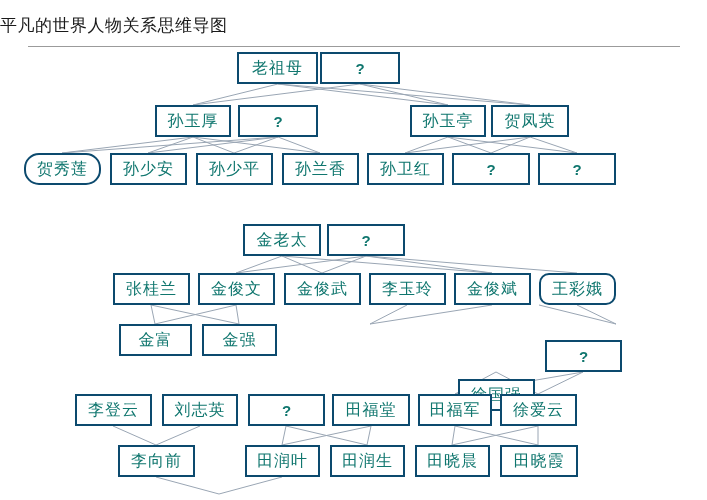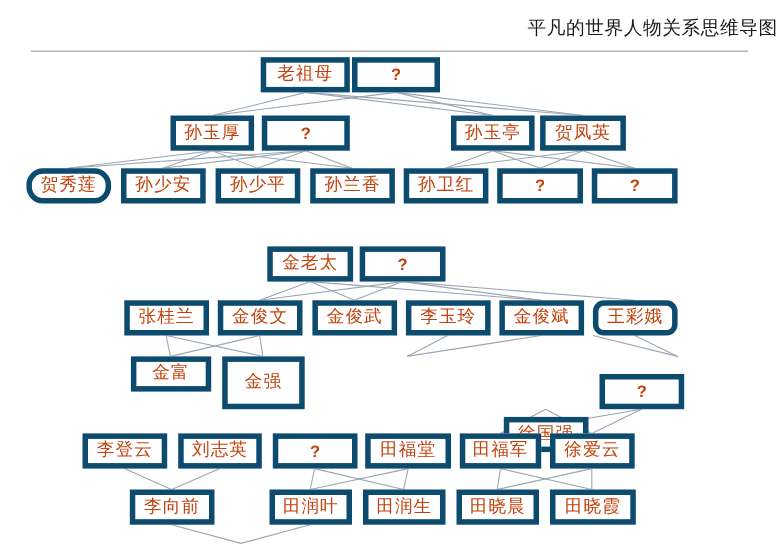--- a/index.html
+++ b/index.html
@@ -7,36 +7,36 @@
     width:707px;height:500px;
     background:#ffffff;
     font-family:"Liberation Serif","DejaVu Serif",serif;
     overflow:hidden;
     position:relative;
   }
   #canvas{position:absolute;inset:0;width:707px;height:500px;}
   #lines{position:absolute;left:0;top:0;width:707px;height:500px;pointer-events:none;}
   .title{
     position:absolute;left:0;top:14px;width:707px;
-    text-align:right;
+    text-align:left;
     font-size:17px;
     color:#1a1a1a;
     letter-spacing:.5px;
     font-family:"Liberation Serif","DejaVu Serif",serif;
   }
   .rule{
     position:absolute;left:28px;top:46px;width:652px;height:0;
     border-top:1px solid #9b9b9b;
   }
   .node{
     position:absolute;
     box-sizing:border-box;
     background:#ffffff;
-    border:5px solid #0c4a6e;
-    color:#c2410c;
+    border:2px solid #0c4a6e;
+    color:#0f766e;
     font-size:16px;
     display:flex;
     align-items:center;
     justify-content:center;
     line-height:1;
     letter-spacing:1px;
     white-space:nowrap;
     font-family:"Liberation Serif","DejaVu Serif",serif;
   }
   .node.q{
@@ -121,21 +121,21 @@
       <div class="node q" style="left: 538px; top: 153px; width: 78px; height: 32px;">?</div>
       <div class="node" style="left: 243px; top: 224px; width: 78px; height: 32px;">金老太</div>
       <div class="node q" style="left: 327px; top: 224px; width: 78px; height: 32px;">?</div>
       <div class="node" style="left: 113px; top: 273px; width: 77px; height: 32px;">张桂兰</div>
       <div class="node" style="left: 198px; top: 273px; width: 77px; height: 32px;">金俊文</div>
       <div class="node" style="left: 284px; top: 273px; width: 77px; height: 32px;">金俊武</div>
       <div class="node" style="left: 369px; top: 273px; width: 77px; height: 32px;">李玉玲</div>
       <div class="node" style="left: 454px; top: 273px; width: 77px; height: 32px;">金俊斌</div>
       <div class="node" style="left: 539px; top: 273px; width: 77px; height: 32px; border-radius: 10px;">王彩娥</div>
       <div class="node" style="left: 119px; top: 324px; width: 73px; height: 32px;">金富</div>
-      <div class="node" style="left: 202px; top: 324px; width: 75px; height: 48px;">金强</div>
+      <div class="node" style="left: 202px; top: 324px; width: 75px; height: 32px;">金强</div>
       <div class="node" style="left: 458px; top: 340px; width: 77px; height: 32px; margin-top: 39px;">徐国强</div>
       <div class="node q" style="left: 545px; top: 340px; width: 77px; height: 32px;">?</div>
       <div class="node" style="left: 75px; top: 394px; width: 77px; height: 32px;">李登云</div>
       <div class="node" style="left: 162px; top: 394px; width: 76px; height: 32px;">刘志英</div>
       <div class="node q" style="left: 248px; top: 394px; width: 77px; height: 32px;">?</div>
       <div class="node" style="left: 332px; top: 394px; width: 78px; height: 32px;">田福堂</div>
       <div class="node" style="left: 418px; top: 394px; width: 74px; height: 32px; text-align: center;">田福军</div>
       <div class="node" style="left: 500px; top: 394px; width: 77px; height: 32px;">徐爱云</div>
       <div class="node" style="left: 118px; top: 445px; width: 77px; height: 32px;">李向前</div>
       <div class="node" style="left: 245px; top: 445px; width: 75px; height: 32px;">田润叶</div>

